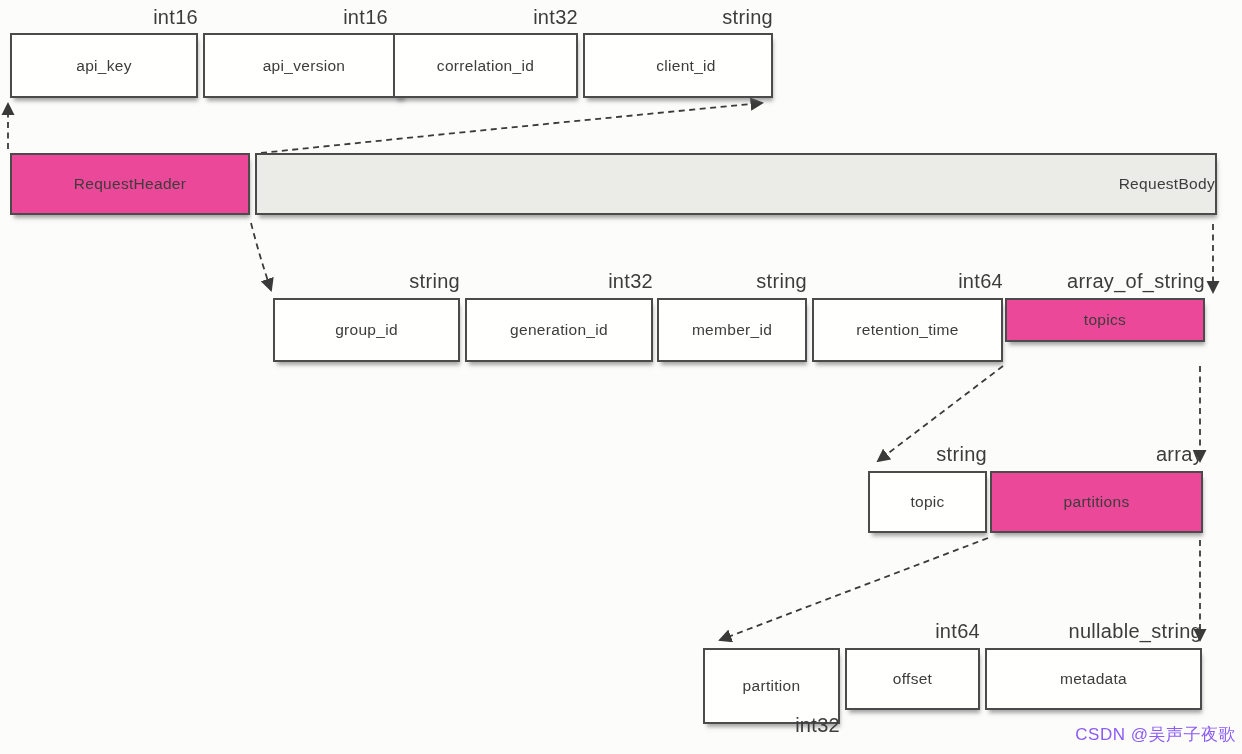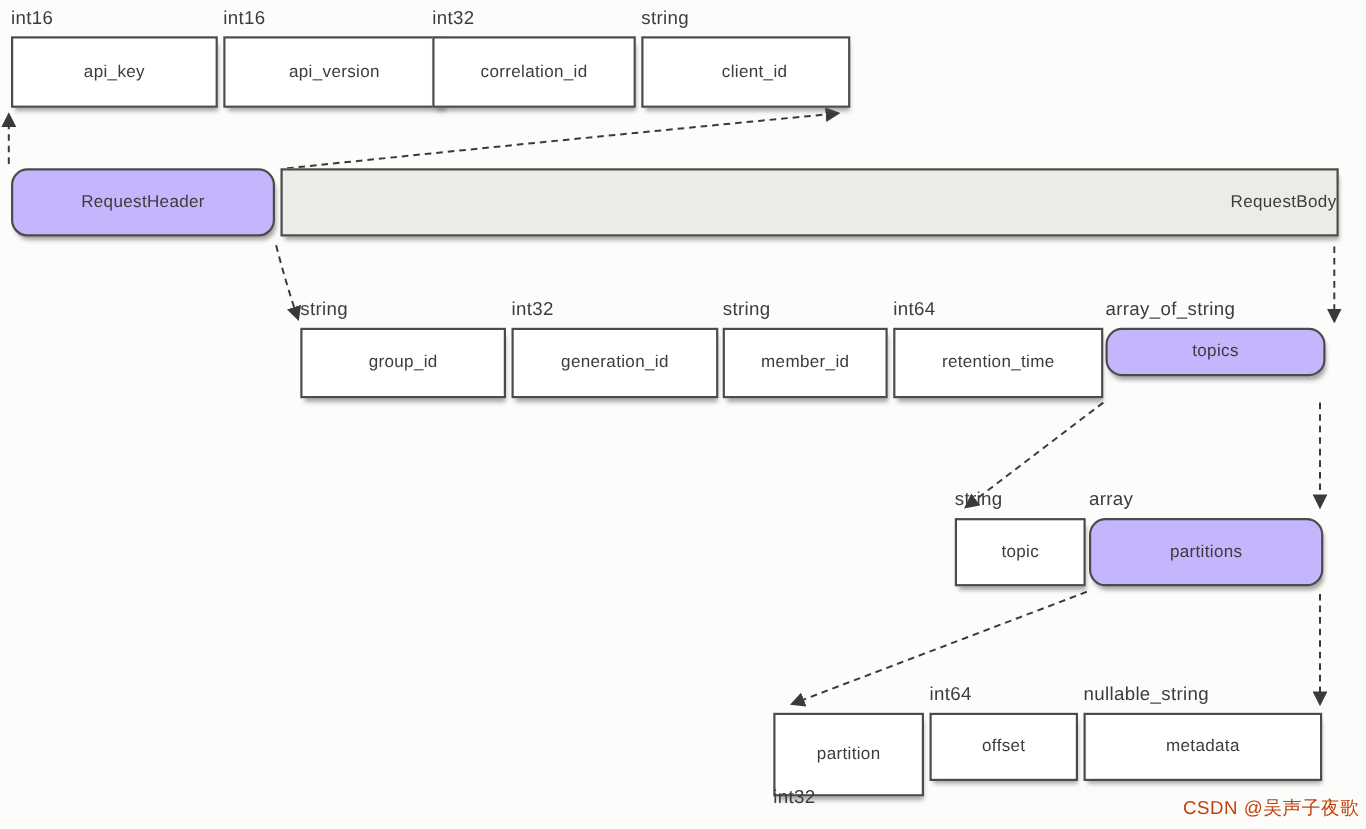--- a/index.html
+++ b/index.html
@@ -29,37 +29,37 @@
     background: #fffffe;
     display: flex;
     align-items: center;
     justify-content: center;
     font-size: 15.5px;
     color: #3c3c3c;
     letter-spacing: 0.3px;
     box-shadow: 2px 5px 4px -2px rgba(95,95,95,0.55);
     z-index: 2;
   }
-  .fbox.shaded   { background: #c4b5fd; border-radius: 15px; }
+  .fbox.shaded   { background: #ec4899; }
   .fbox.bodyfill { background: #ebebe8; }
   .tlabel {
     position: absolute;
-    font-size: 17px;
+    font-size: 20px;
     color: #3c3c3c;
-    text-align: left;
+    text-align: right;
     letter-spacing: 0.3px;
     z-index: 2;
     line-height: 20px;
   }
   .watermark {
     position: absolute;
     right: 6px;
     top: 723px;
     font-size: 17px;
-    color: #c2410c;
+    color: #8b5cf6;
     letter-spacing: 0.5px;
     z-index: 2;
   }
   .arrowline {
     fill: none;
     stroke: #3a3a3a;
     stroke-width: 1.8;
     stroke-dasharray: 6 4.5;
   }
 </style>

